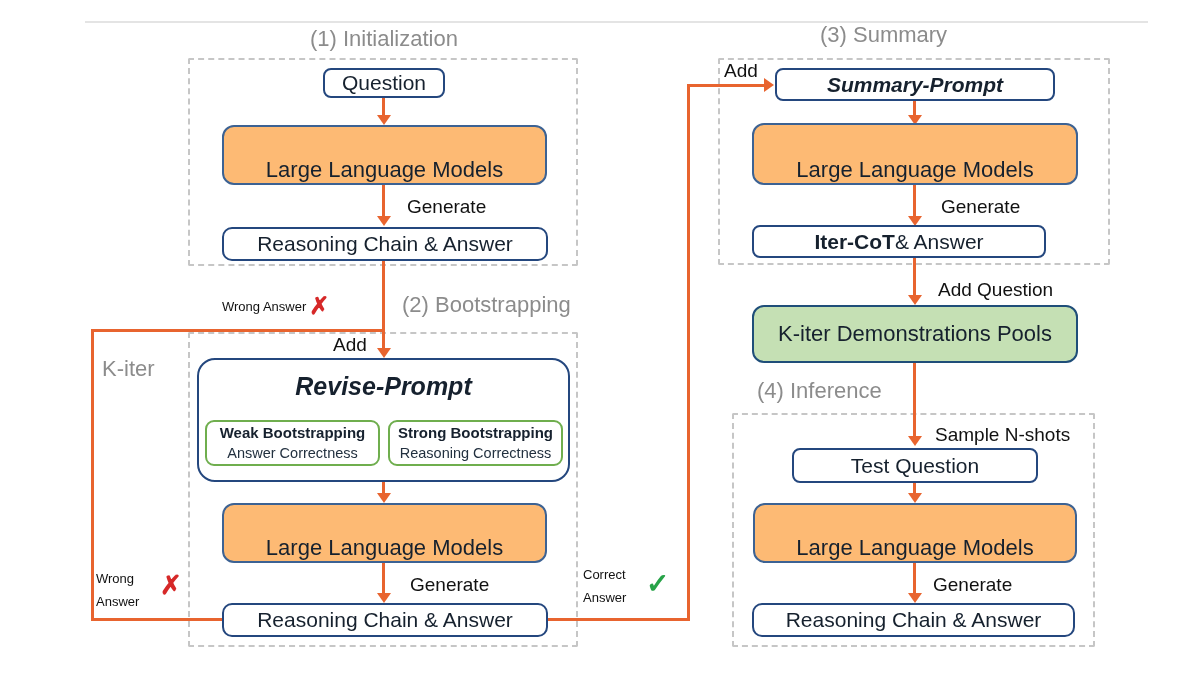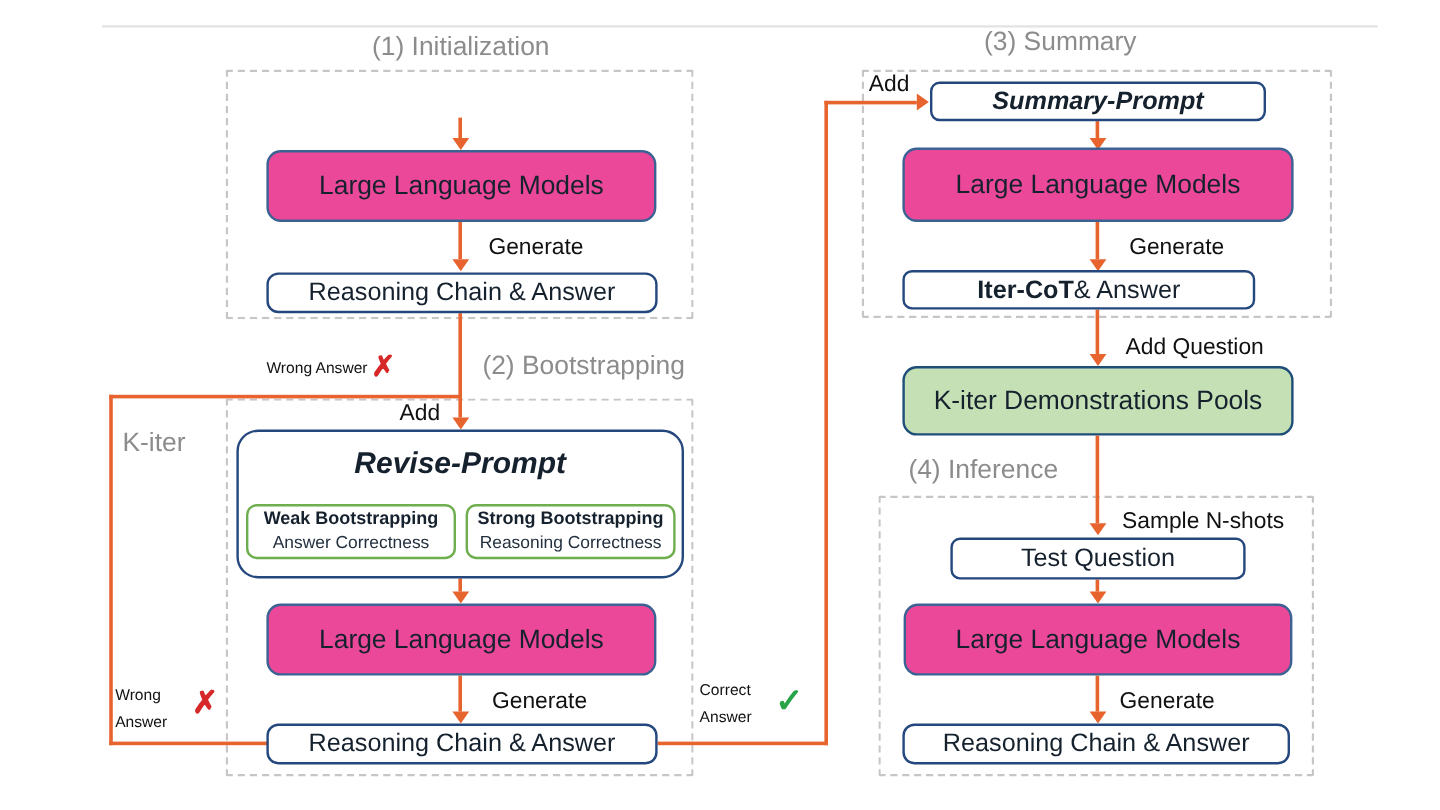--- a/index.html
+++ b/index.html
@@ -8,21 +8,21 @@
     font-family:Liberation Sans, sans-serif;color:#16212E;
   }
   .abs{position:absolute;box-sizing:border-box;}
   .topline{background:#E4E4E4;}
   .stitle{font-size:22px;color:#8C8C8C;white-space:nowrap;}
   .dashed{border:2px dashed #C6C6C6;border-radius:2px;}
   .box{
     background:#fff;border:2px solid #24477E;display:flex;align-items:center;justify-content:center;
     text-align:center;white-space:nowrap;
   }
-  .llm{background:#ec4899;border-color:#3C6293;border-radius:12px;font-size:22px;}
+  .llm{background:#fdba74;border-color:#3C6293;border-radius:12px;font-size:22px;align-items:flex-end;}
   .white-sm{border-radius:8px;font-size:21px;}
   .white-md{border-radius:10px;font-size:21px;}
   .pools{background:#C5E0B4;border-color:#1F4E79;border-radius:12px;font-size:22px;}
   .revise{border-radius:18px;background:#fff;border:2px solid #24477E;}
   .revise-title{font-size:25px;font-weight:bold;font-style:italic;text-align:center;}
   .bi{font-weight:bold;font-style:italic;}
   .greenbox{
     background:#fff;border:2px solid #6FAE4E;border-radius:9px;
     display:flex;flex-direction:column;align-items:center;justify-content:center;line-height:20px;
   }
@@ -79,20 +79,23 @@
   <div class="abs ah-down" style="left:908px;top:216px;"></div>
   <div class="abs oline" style="left:913px;top:258px;width:3px;height:37px;"></div>
   <div class="abs ah-down" style="left:908px;top:295px;"></div>
   <div class="abs oline" style="left:913px;top:363px;width:3px;height:73px;"></div>
   <div class="abs ah-down" style="left:908px;top:436px;"></div>
   <div class="abs oline" style="left:913px;top:483px;width:3px;height:10px;"></div>
   <div class="abs ah-down" style="left:908px;top:493px;"></div>
   <div class="abs oline" style="left:913px;top:563px;width:3px;height:30px;"></div>
   <div class="abs ah-down" style="left:908px;top:593px;"></div>
 
+  <div class="abs box white-sm" style="left:323px;top:68px;width:122px;height:30px;">
+    <span>Question</span>
+  </div>
   <div class="abs box llm" style="left:222px;top:125px;width:325px;height:60px;">
     <span>Large Language Models</span>
   </div>
   <div class="abs elabel" style="left:407px;top:196px;">Generate</div>
   <div class="abs box white-md" style="left:222px;top:227px;width:326px;height:34px;">
     <span>Reasoning Chain &amp; Answer</span>
   </div>
 
   <div class="abs" style="left:222px;top:295px;display:flex;align-items:flex-start;gap:3px;">
     <span class="l2">Wrong Answer</span>

